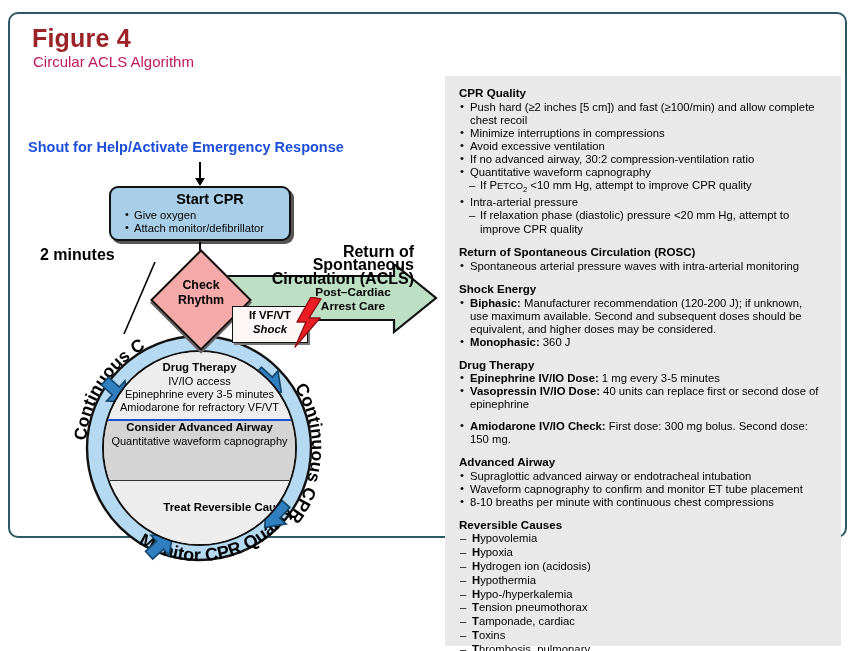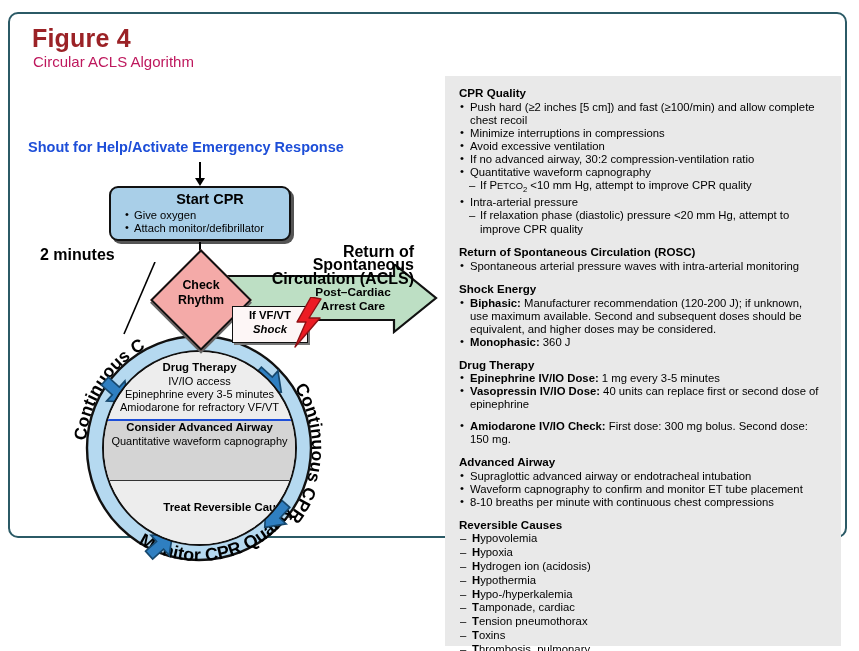--- a/index.html
+++ b/index.html
@@ -268,22 +268,22 @@
       <h4>Reversible Causes</h4>
       <div class="twocol">
         <div>
           <p class="dash"><b>H</b><span>ypovolemia</span></p>
           <p class="dash"><b>H</b><span>ypoxia</span></p>
           <p class="dash"><b>H</b><span>ydrogen ion (acidosis)</span></p>
           <p class="dash"><b>H</b><span>ypothermia</span></p>
           <p class="dash"><b>H</b><span>ypo-/hyperkalemia</span></p>
         </div>
         <div>
+          <p class="dash"><b>T</b><span>ension pneumothorax</span></p>
           <p class="dash"><b>T</b><span>amponade, cardiac</span></p>
-          <p class="dash"><b>T</b><span>ension pneumothorax</span></p>
           <p class="dash"><b>T</b><span>oxins</span></p>
           <p class="dash"><b>T</b><span>hrombosis, pulmonary</span></p>
           <p class="dash"><b>T</b><span>hrombosis, coronary</span></p>
         </div>
       </div>
     </div>
 
   </div>
 </div>
 

